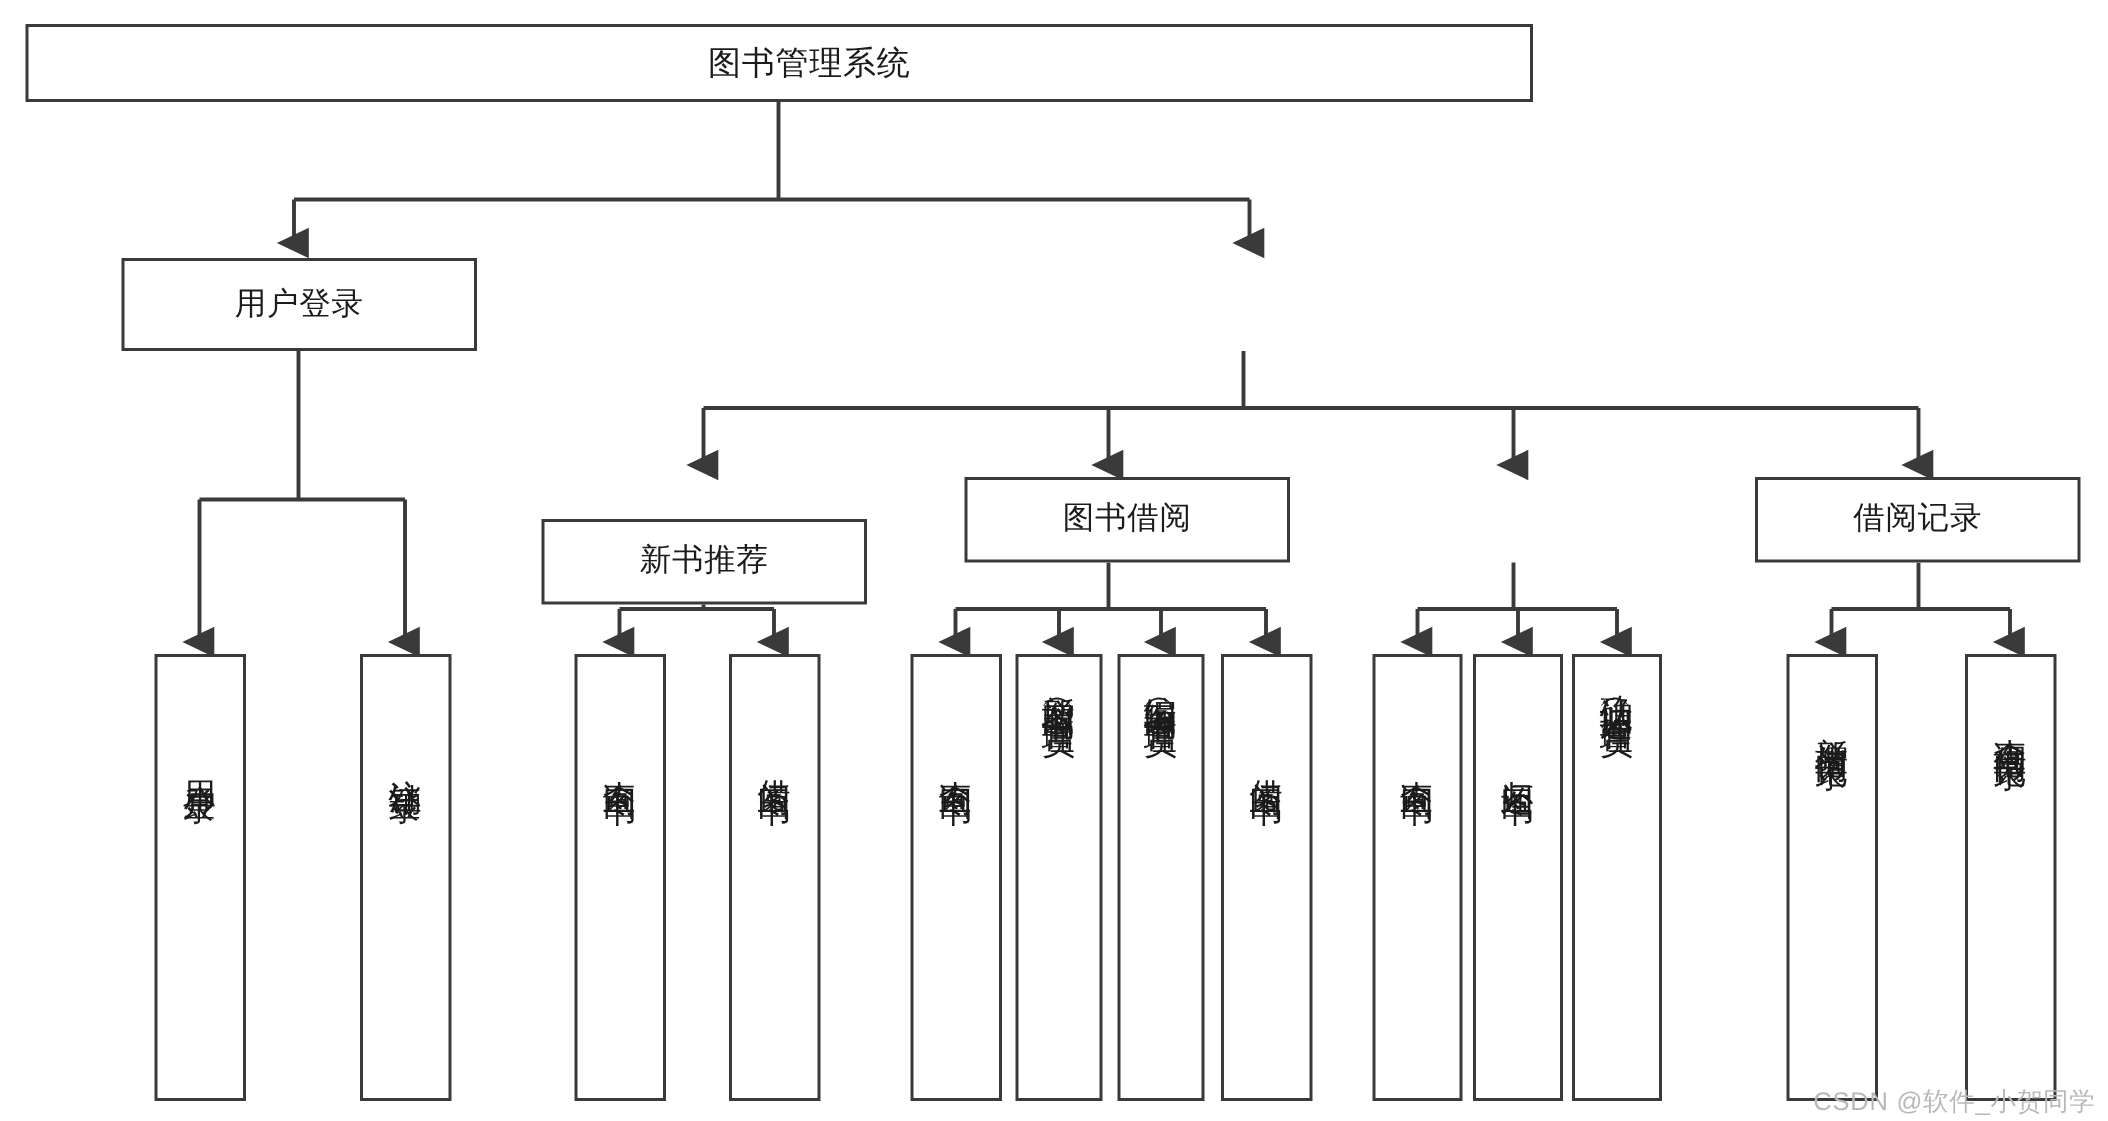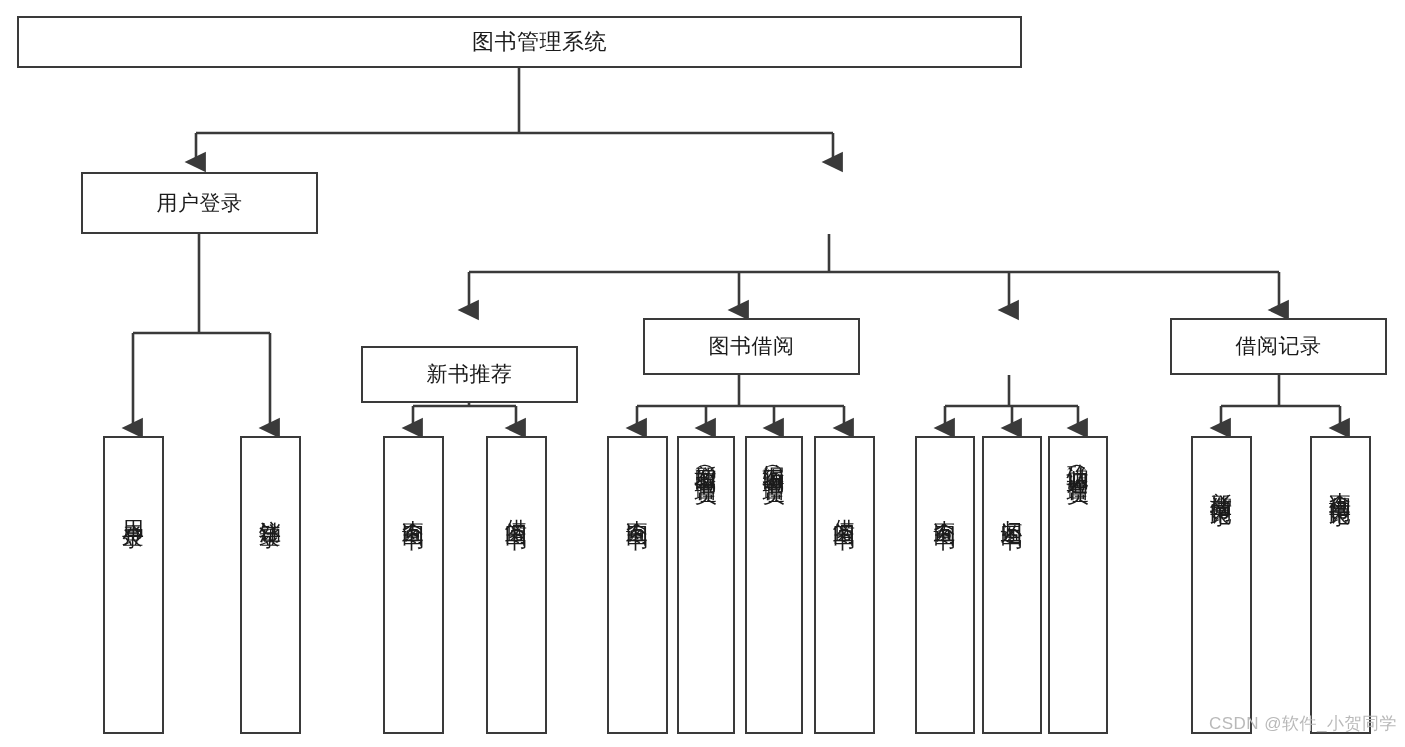--- a/index.html
+++ b/index.html
@@ -59,21 +59,21 @@
     writing-mode: vertical-rl;
     text-orientation: upright;
     font-size: 22px;
     line-height: 1.05;
     letter-spacing: 3px;
     white-space: nowrap;
   }
   .watermark {
     position: absolute;
     right: 8px;
-    bottom: 12px;
+    bottom: 1px;
     font-size: 17px;
     color: #b9b9b9;
     z-index: 5;
     white-space: nowrap;
     letter-spacing: 0.5px;
   }
 </style>
 </head>
 <body>
 

